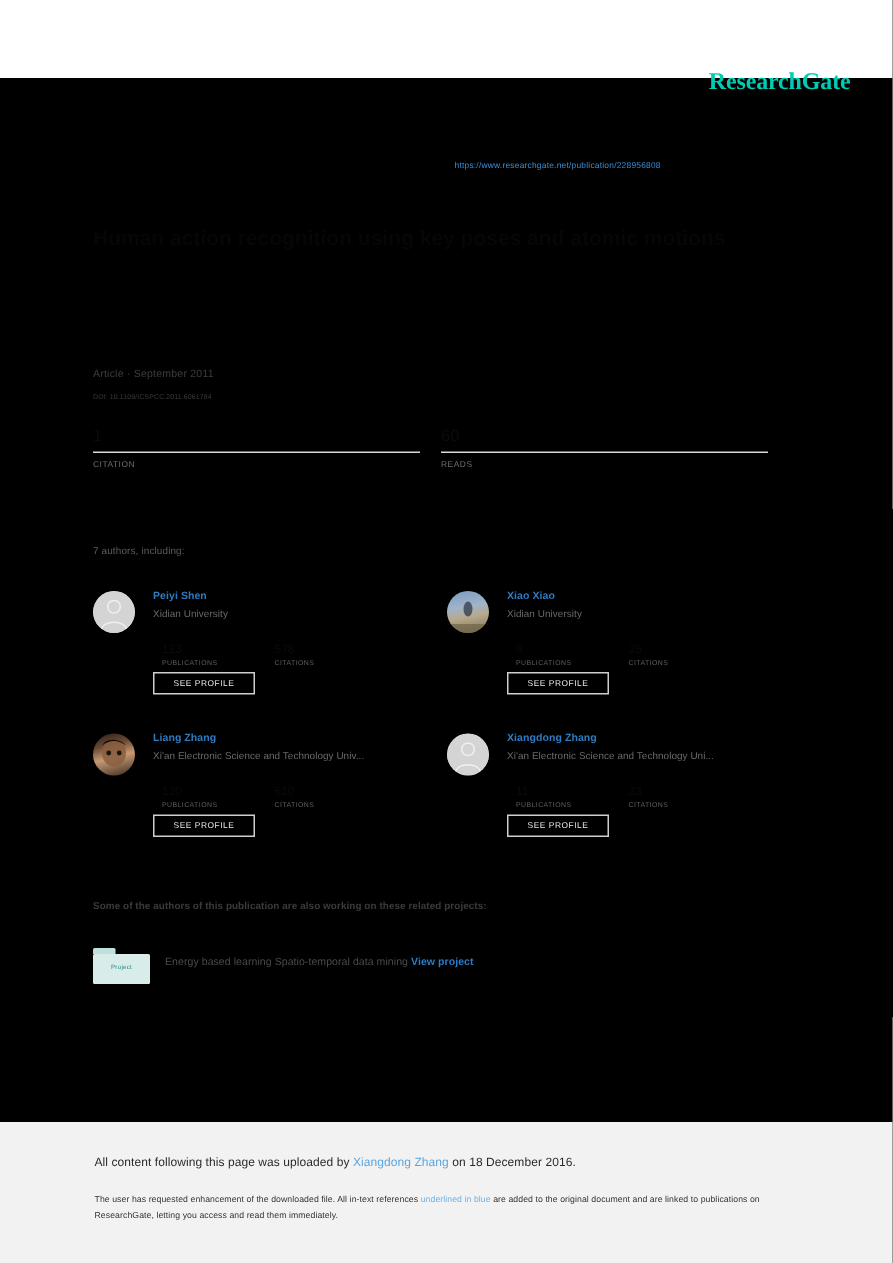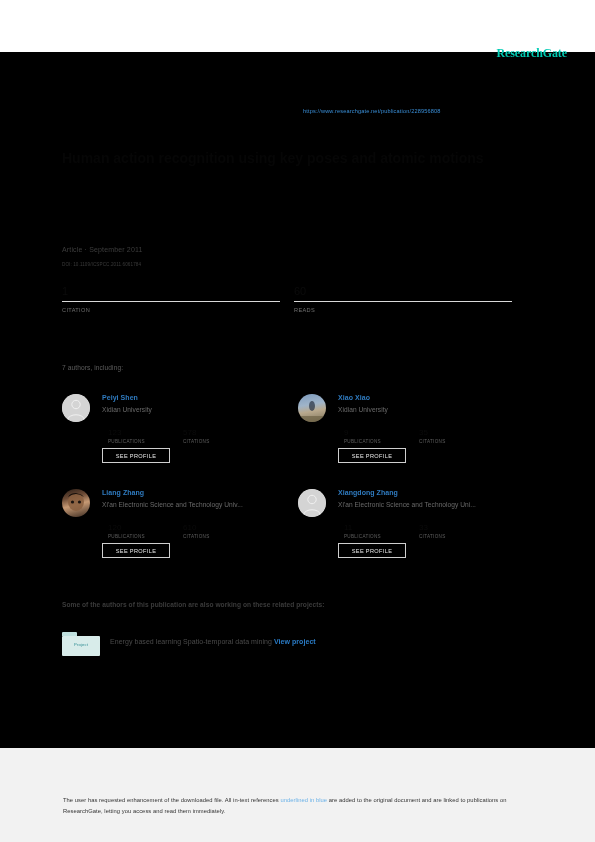--- a/index.html
+++ b/index.html
@@ -40,21 +40,21 @@
     width: 595px; height: 94px;
     background: #f2f2f2;
   }
 
   
   .rg-logo {
     position: absolute;
     right: 28px;
     top: 46px;
     font-family: "Liberation Serif", serif;
-    font-size: 12px;
+    font-size: 16px;
     font-weight: bold;
     color: #00ccb4;
     letter-spacing: -0.1px;
     white-space: nowrap;
   }
   .rg-url {
     position: absolute;
     left: 303px;
     top: 108px;
     font-size: 5.6px;
@@ -420,17 +420,20 @@
     <div class="project-badge">
       <div class="tab"></div>
       <div class="body"></div>
       <div class="badge-text">Project</div>
     </div>
     <div class="project-text">
       <span>Energy based learning Spatio-temporal data mining</span><span class="project-link">View project</span>
     </div>
   </div>
 
+  <div class="footer-line1">
+    <span>All content following this page was uploaded by </span><span class="footer-link">Xiangdong Zhang</span><span> on 18 December 2016.</span>
+  </div>
   <div class="footer-line2">
     <span>The user has requested enhancement of the downloaded file. All in-text references </span><span class="footer-link2">underlined in blue</span><span> are added to the original document and are linked to publications on ResearchGate, letting you access and read them immediately.</span>
   </div>
 
 </div>
 
 </body></html>

